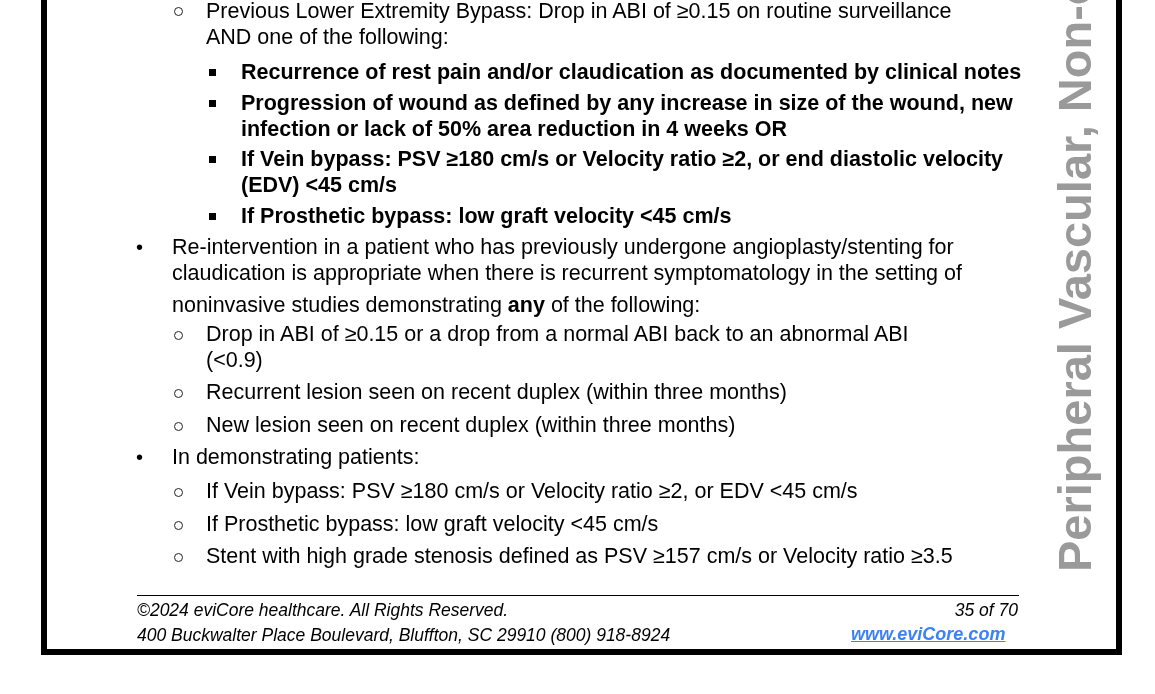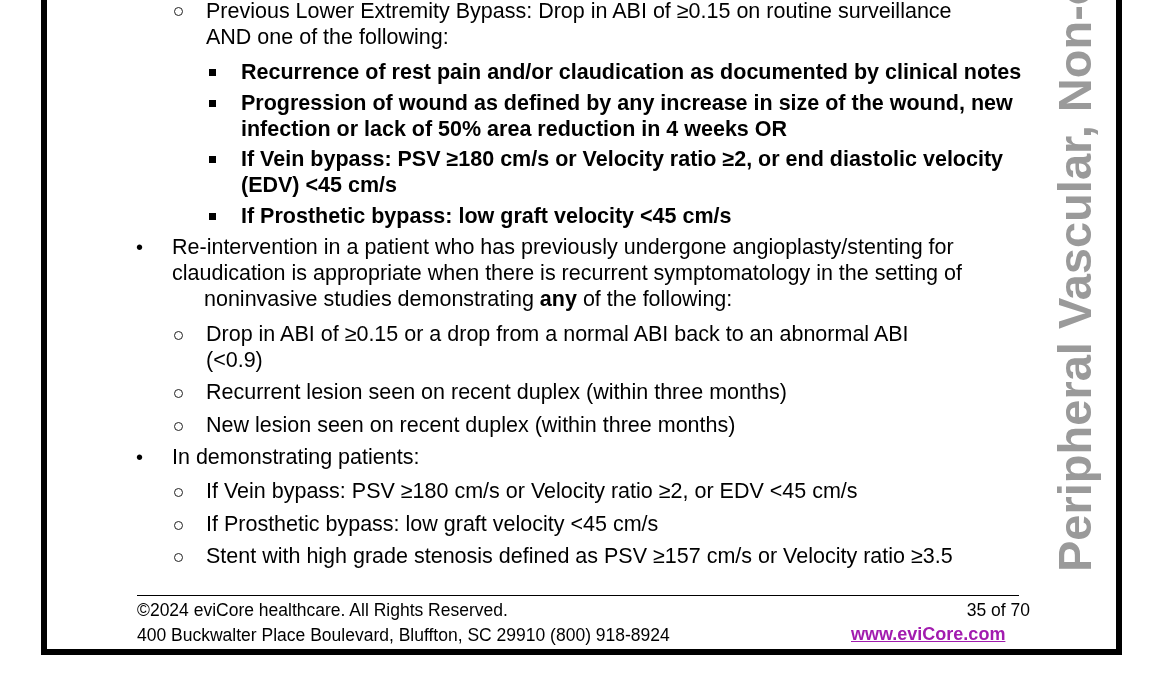--- a/index.html
+++ b/index.html
@@ -76,23 +76,24 @@
     top: 595px;
     width: 882px;
     height: 1px;
     background: #000;
   }
   .footer-text {
     position: absolute;
     font-size: 17.5px;
     line-height: 22px;
     white-space: nowrap;
+    font-style: italic;
   }
   .footer-link {
-    color: #a21caf;
+    color: #3b82f6;
     text-decoration: underline;
     font-weight: bold;
     font-size: 18px;
   }
 </style>
 </head>
 <body>
 
 <div class="page-frame"></div>
 
@@ -112,21 +113,21 @@
 <span class="marker m-square" style="top:156px;"></span>
 <div class="line t3" style="top:146px;">If Vein bypass: PSV ≥180 cm/s or Velocity ratio ≥2, or end diastolic velocity</div>
 <div class="line t3" style="top:172px;">(EDV) &lt;45 cm/s</div>
 
 <span class="marker m-square" style="top:213px;"></span>
 <div class="line t3" style="top:203px;">If Prosthetic bypass: low graft velocity &lt;45 cm/s</div>
 
 <span class="marker m-disc" style="top:234px;">•</span>
 <div class="line t1" style="top:234px;">Re-intervention in a patient who has previously undergone angioplasty/stenting for</div>
 <div class="line t1" style="top:260px;">claudication is appropriate when there is recurrent symptomatology in the setting of</div>
-<div class="line t1" style="top:286px;margin-left:32px;"><span>noninvasive studies demonstrating </span><b>any</b><span> of the following:</span></div>
+<div class="line t1" style="top:292px;"><span>noninvasive studies demonstrating </span><b>any</b><span> of the following:</span></div>
 
 <span class="marker m-circle" style="top:331px;"></span>
 <div class="line t2" style="top:321px;">Drop in ABI of ≥0.15 or a drop from a normal ABI back to an abnormal ABI</div>
 <div class="line t2" style="top:347px;">(&lt;0.9)</div>
 
 <span class="marker m-circle" style="top:389px;"></span>
 <div class="line t2" style="top:379px;">Recurrent lesion seen on recent duplex (within three months)</div>
 
 <span class="marker m-circle" style="top:422px;"></span>
 <div class="line t2" style="top:412px;">New lesion seen on recent duplex (within three months)</div>
@@ -138,15 +139,15 @@
 <div class="line t2" style="top:478px;">If Vein bypass: PSV ≥180 cm/s or Velocity ratio ≥2, or EDV &lt;45 cm/s</div>
 
 <span class="marker m-circle" style="top:521px;"></span>
 <div class="line t2" style="top:511px;">If Prosthetic bypass: low graft velocity &lt;45 cm/s</div>
 
 <span class="marker m-circle" style="top:553px;"></span>
 <div class="line t2" style="top:543px;">Stent with high grade stenosis defined as PSV ≥157 cm/s or Velocity ratio ≥3.5</div>
 
 <div class="footer-rule"></div>
 <div class="footer-text" style="left:137px; top:599px;">©2024 eviCore healthcare. All Rights Reserved.</div>
-<div class="footer-text" style="right:125px; top:599px;text-align:right;">35 of 70</div>
+<div class="footer-text" style="right:137px; top:599px;text-align:right;">35 of 70</div>
 <div class="footer-text" style="left:137px; top:624px;">400 Buckwalter Place Boulevard, Bluffton, SC 29910 (800) 918-8924</div>
 <a class="footer-text footer-link" style="left:851px; top:623px;">www.eviCore.com</a>
 
 </body></html>

